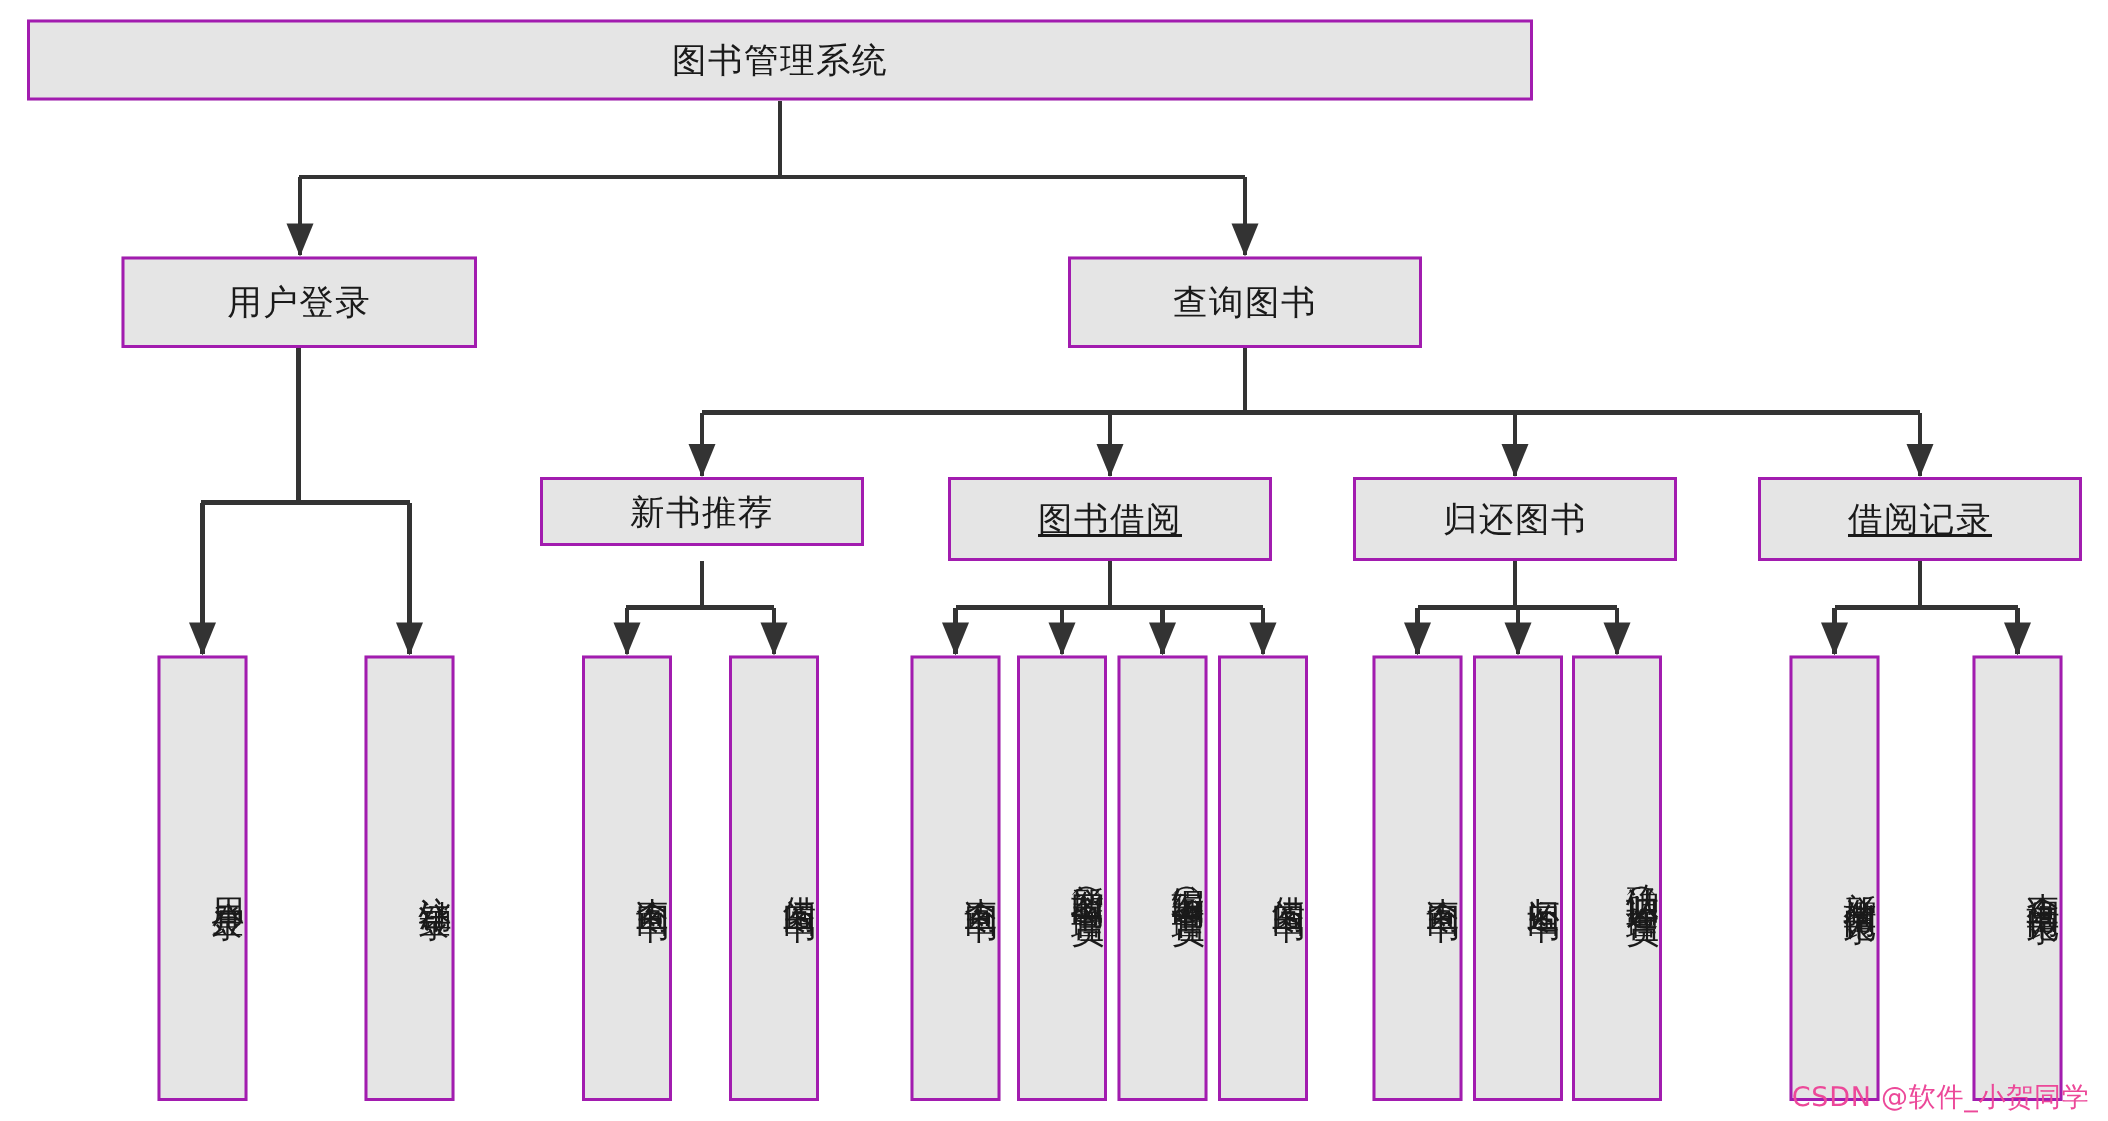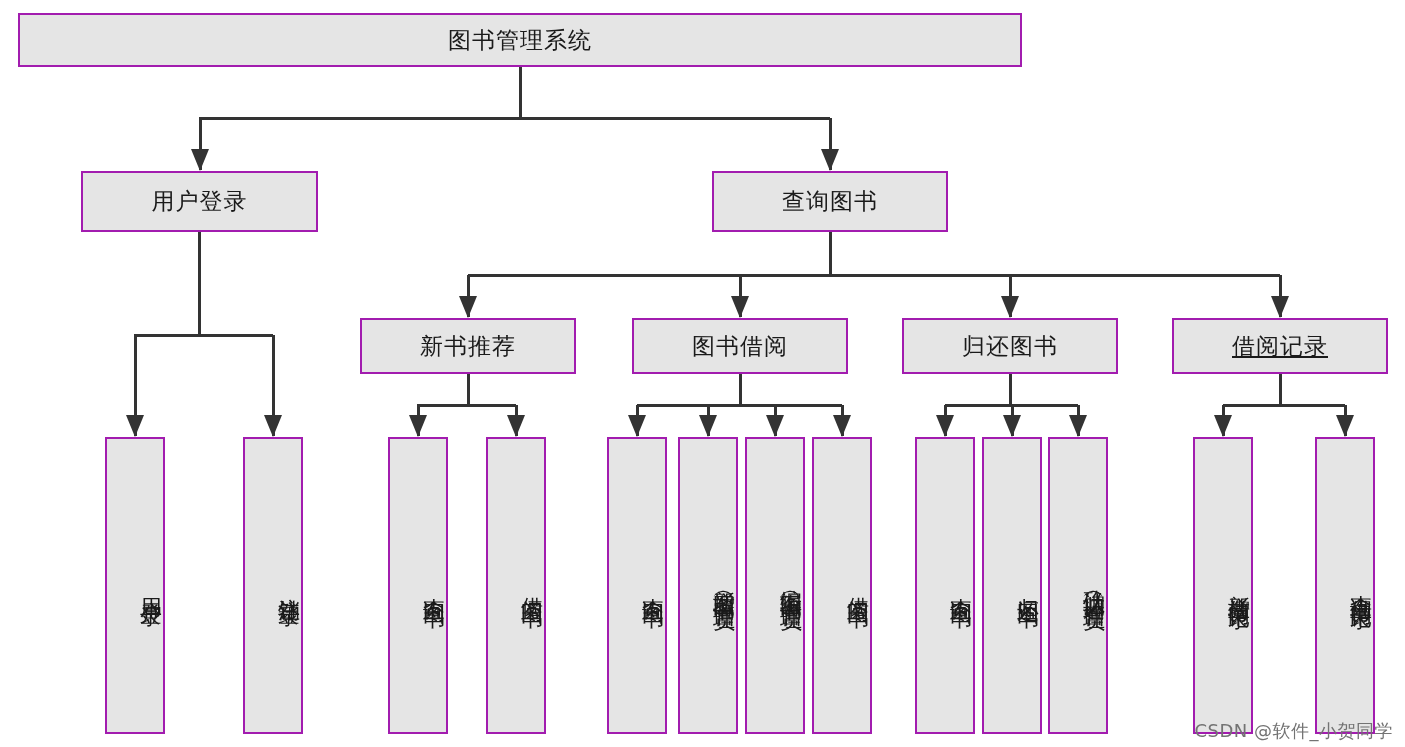--- a/index.html
+++ b/index.html
@@ -59,21 +59,21 @@
   .vert .node-label {
     writing-mode: vertical-rl;
     text-orientation: upright;
     text-align: center;
   }
   #watermark {
     position: absolute;
     right: 12px;
     bottom: 4px;
     font-size: 18px;
-    color: #737373;
+    color: #ec4899;
     letter-spacing: 0.5px;
     white-space: nowrap;
     pointer-events: none;
   }
 </style>
 </head>
 <body>
 
 <div id="diagram-root">
 
@@ -135,24 +135,24 @@
   <div id="boxes-layer">
       <div class="node-box root" style="left: 18px; top: 13px; width: 1004px; height: 54px;">
         <span class="node-label">图书管理系统</span>
       </div>
       <div class="node-box horiz" style="left: 81px; top: 171px; width: 237px; height: 61px;">
         <span class="node-label">用户登录</span>
       </div>
       <div class="node-box horiz" style="left: 712px; top: 171px; width: 236px; height: 61px;">
         <span class="node-label">查询图书</span>
       </div>
-      <div class="node-box horiz" style="left: 360px; top: 318px; width: 216px; height: 56px;">
+      <div class="node-box horiz" style="left: 360px; top: 318px; width: 216px; height: 46px;">
         <span class="node-label">新书推荐</span>
       </div>
-      <div class="node-box horiz" style="left: 632px; top: 318px; width: 216px; height: 56px;">
+      <div class="node-box horiz" style="left: 632px; top: 318px; width: 216px; height: 56px; text-decoration: underline;">
         <span class="node-label">图书借阅</span>
       </div>
       <div class="node-box horiz" style="left: 902px; top: 318px; width: 216px; height: 56px;">
         <span class="node-label">归还图书</span>
       </div>
       <div class="node-box horiz" style="left: 1172px; top: 318px; width: 216px; height: 56px; text-decoration: underline;">
         <span class="node-label">借阅记录</span>
       </div>
       <div class="node-box vert" style="left: 105px; top: 437px; width: 60px; height: 297px;">
         <span class="node-label">用户登录</span>

